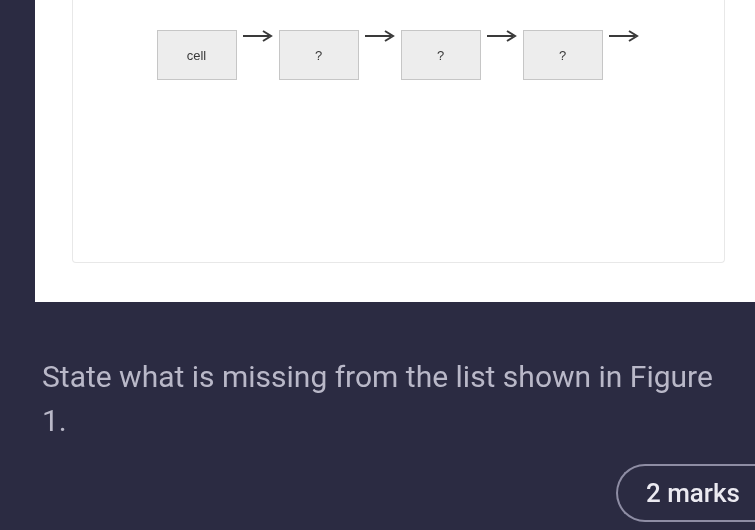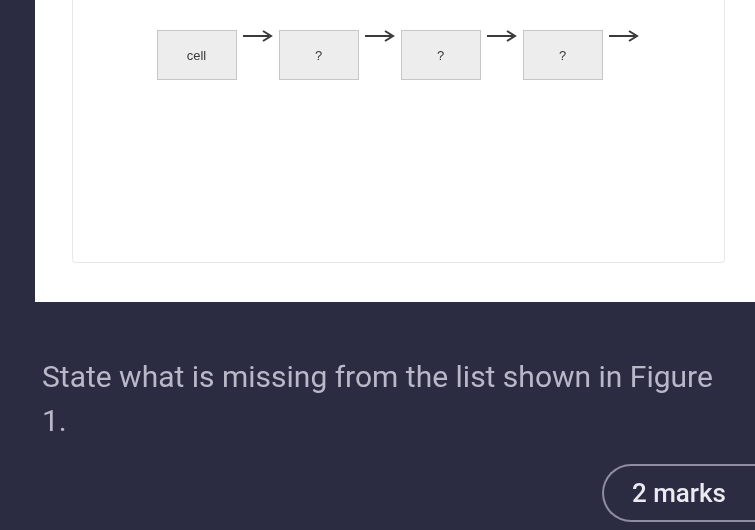--- a/index.html
+++ b/index.html
@@ -77,21 +77,21 @@
       position: absolute;
       right: 0;
       bottom: 8px;
       height: 58px;
       border: 2px solid #8e8da4;
       border-right: none;
       border-radius: 30px 0 0 30px;
       display: flex;
       align-items: center;
       padding-left: 28px;
-      padding-right: 29px;
+      padding-right: 15px;
       color: #ebeaf1;
       font-size: 26px;
       font-weight: 500;
       background: transparent;
     }
   </style>
 </head>
 <body>
 
 <div class="figure-container">

